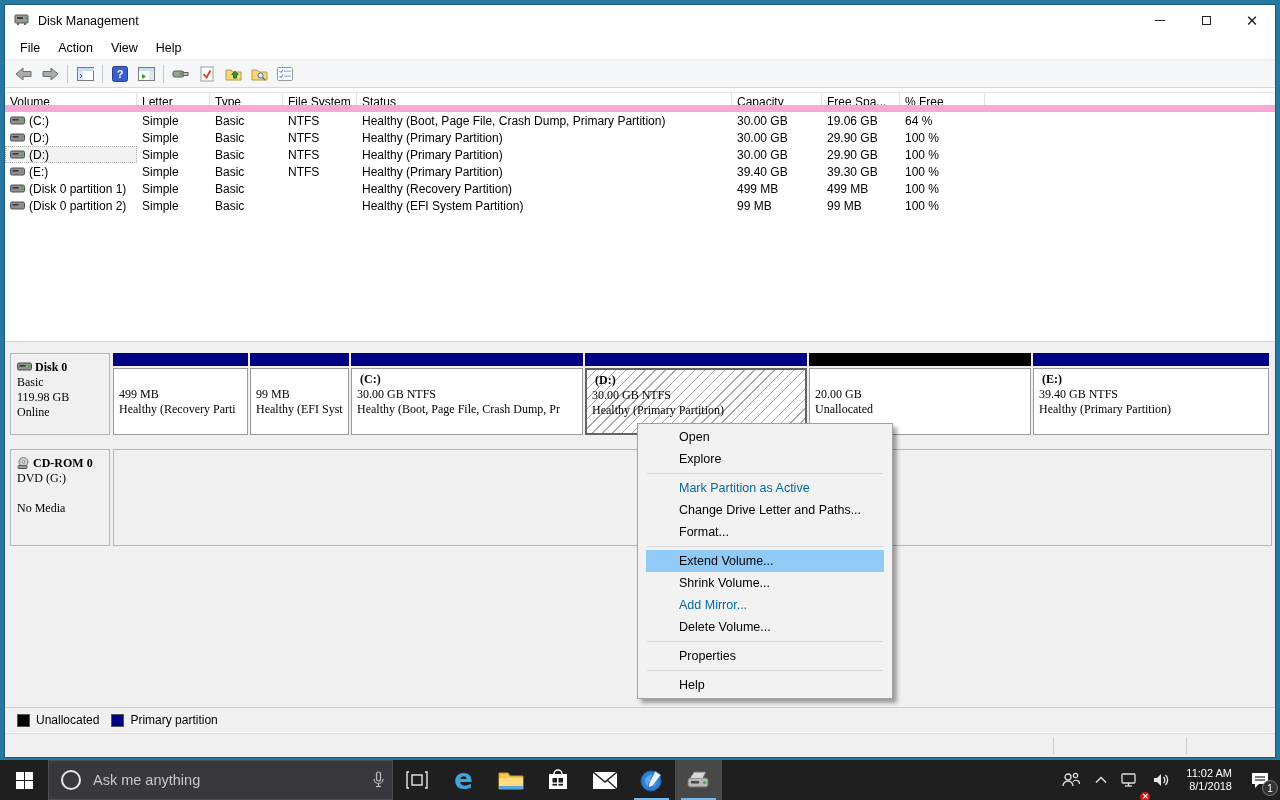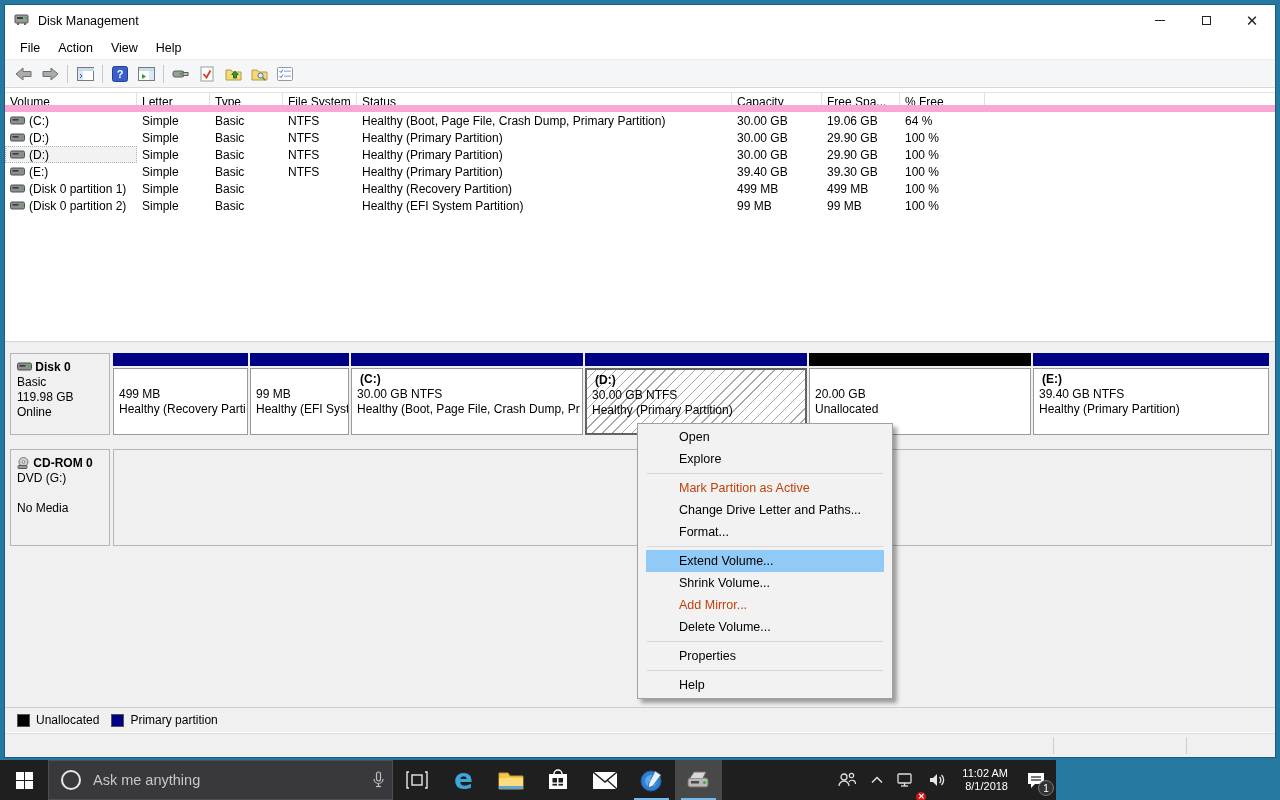--- a/index.html
+++ b/index.html
@@ -28,21 +28,21 @@
   
   .volume-panel { position:absolute; left:0; top:87px; width:1270px; height:241px; background:#fff; border-top:1px solid #e3e3e3; font-size:12px; }
   .vt-header { display:flex; height:19px; border-bottom:7px solid #f9a8d4; }
   .vt-header .hc { padding:2px 4px 0 5px; border-right:1px solid #e0e0e0; white-space:nowrap; overflow:hidden; }
   .vt-row { display:flex; height:17px; align-items:center; }
   .vt-row .c { padding:0 4px 0 5px; white-space:nowrap; overflow:hidden; height:100%; display:flex; align-items:center; }
   .vt-row.selected .c0 { background:#f2f2f2; outline:1px dotted #b5b5b5; outline-offset:-1px; }
   .vol-ico { width:15px; height:10px; margin-right:4px; flex:none; }
 
   
-  .disk-panel { position:absolute; left:0; top:336px; width:1270px; height:366px; background:#f0f0f0; border-top:1px solid #d5d5d5; font-size:12px; }
+  .disk-panel { position:absolute; left:0; top:336px; width:1270px; height:366px; background:#f0f0f0; border-top:1px solid #d5d5d5; font-size:12px;font-family:Liberation Serif, serif; }
   .disk-row { position:absolute; left:5px; }
   .disk-label { position:absolute; left:0; top:0; width:100px; height:100%; background:#f0f0f0; border:1px solid #b5b5b5; padding:6px 4px 0 6px; line-height:15px; }
   .disk-label b { font-size:12px; }
   .part-area { position:absolute; left:103px; top:0; height:100%; }
   .part { position:absolute; top:0; height:100%; }
   .part-head { height:13px; }
   .part-head.primary { background:var(--primary-partition,#000084); }
   .part-head.unallocated { background:var(--unallocated,#000); }
   .part-body { position:absolute; left:0; right:0; top:15px; bottom:0; background:#fff; border:1px solid #9a9a9a; padding:3px 5px; line-height:15px; overflow:hidden; white-space:nowrap; }
   .part.selected .part-body { border:2px solid #636363;
@@ -52,26 +52,26 @@
 
   
   .legend { position:absolute; left:0; top:702px; width:1270px; height:25px; background:#f0f0f0; border-top:1px solid #cfcfcf; display:flex; align-items:center; font-size:12px; }
   .legend-sq { width:13px; height:13px; margin:0 6px 0 12px; border:1px solid #555; }
   .statusbar { position:absolute; left:0; top:728px; width:1270px; height:24px; background:#f0f0f0; border-top:1px solid #d9d9d9; }
   .status-div { position:absolute; top:3px; bottom:3px; width:1px; background:#cfcfcf; }
 
   
   .ctx-menu { position:absolute; left:637px; top:423px; width:256px; background:#f2f2f2; border:1px solid #a0a0a0; box-shadow:4px 4px 4px rgba(0,0,0,.35); padding:2px 8px; z-index:50; }
   .ctx-item { height:22px; display:flex; align-items:center; padding-left:33px; font-size:12.5px; }
-  .ctx-item.disabled { color:#c2410c; }
+  .ctx-item.disabled { color:#0369a1; }
   .ctx-item.highlight { background:var(--menu-highlight,#91c9f7); }
   .ctx-sep { height:1px; background:#d7d7d7; margin:3px 1px; }
 
   
-  .taskbar { position:absolute; left:0; bottom:0; width:1056px; height:40px; background:var(--taskbar,#1f1f1f); display:flex; align-items:stretch; z-index:60; }
+  .taskbar { position:absolute; left:0; bottom:0; width:1280px; height:40px; background:var(--taskbar,#1f1f1f); display:flex; align-items:stretch; z-index:60; }
   .tb-start { width:48px; display:flex; align-items:center; justify-content:center; }
   .search-box { width:345px; background:#39393d; border:1px solid #4e4e52; display:flex; align-items:center; color:#cfcfcf; }
   .cortana-ring { width:20px; height:20px; border:2px solid #e8e8e8; border-radius:50%; margin:0 12px 0 12px; flex:none; }
   .search-text { font-size:14.5px; color:#c8c8c8; flex:1; }
   .taskbar .appbtn { width:47px; display:flex; align-items:center; justify-content:center; position:relative; }
   .appbtn.running::after { content:""; position:absolute; left:6px; right:6px; bottom:0; height:2px; background:var(--taskbar-underline,#76b9ed); }
   .appbtn.active { background:#484848; }
   .tray { margin-left:auto; display:flex; align-items:center; color:#eee; }
   .tray-item { padding:0 7px; display:flex; align-items:center; justify-content:center; height:100%; }
   .clock { text-align:right; font-size:11px; line-height:13px; padding:0 8px; color:#fff; }

